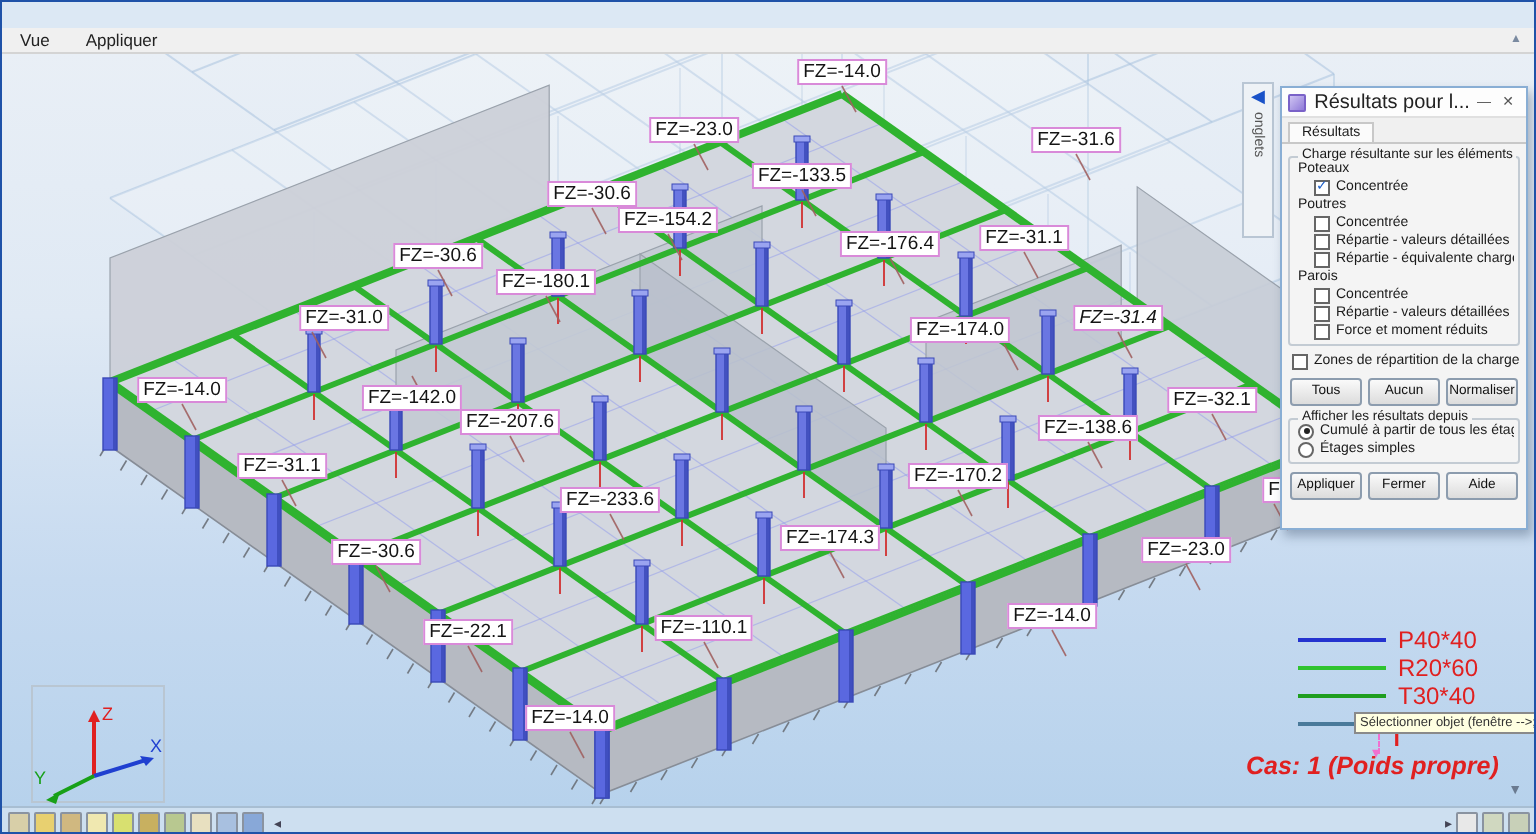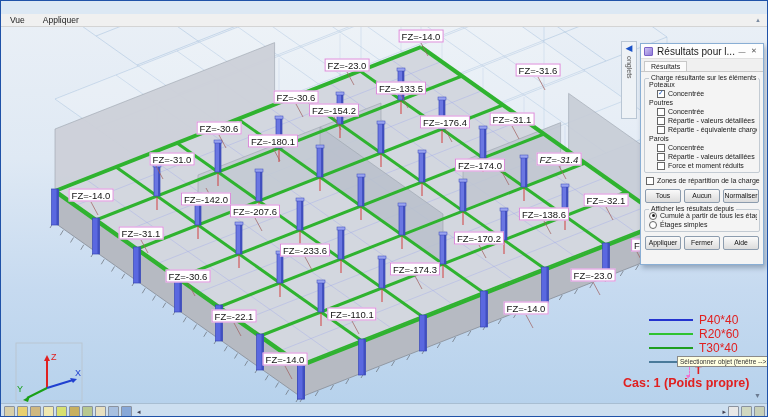--- a/index.html
+++ b/index.html
@@ -483,21 +483,21 @@
         <div class="legend-row">
           <span class="legend-line" style="background: rgb(31, 158, 31);"></span>
           <span class="legend-label" style="color: rgb(224, 32, 32);">T30*40</span>
         </div>
         <div class="legend-row">
           <span class="legend-line" style="background: rgb(74, 122, 154);"></span>
           <span class="legend-label" style="color: rgb(224, 32, 32);">RF T</span>
         </div>
       </div>
     <div class="legend-t" style="color: rgb(224, 32, 32);">T</div>
-    <div class="case-label" style="color: rgb(224, 32, 32);">Cas: 1 (Poids propre)</div>
+    <div class="case-label" style="color: rgb(224, 32, 32); font-style: italic;">Cas: 1 (Poids propre)</div>
 
     <div class="tooltip">Sélectionner objet (fenêtre --&gt;; captur</div>
     <div class="tooltip-arrow"></div>
 
     <div class="docked-tab">
       <span class="arrow">◀</span>
       <span class="vtext">onglets</span>
     </div>
 
     <span class="scroll-up">▲</span>

